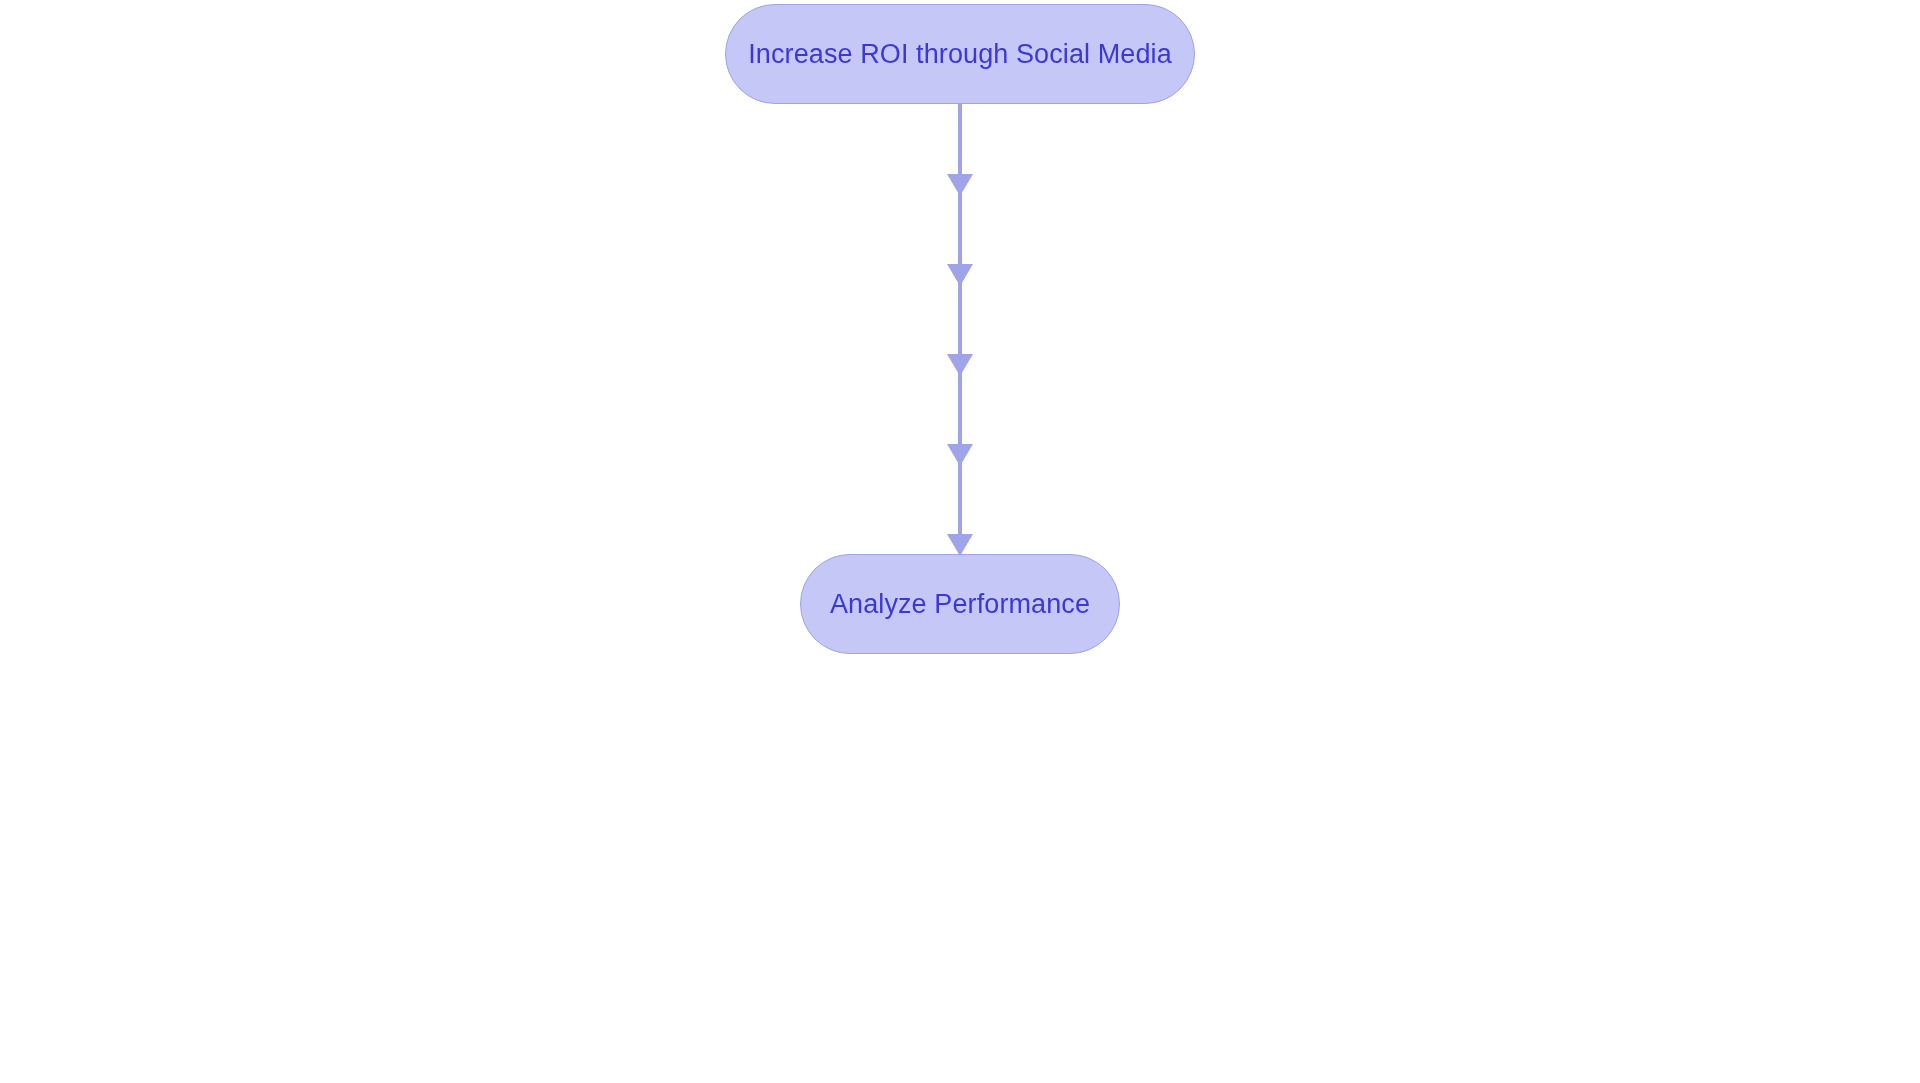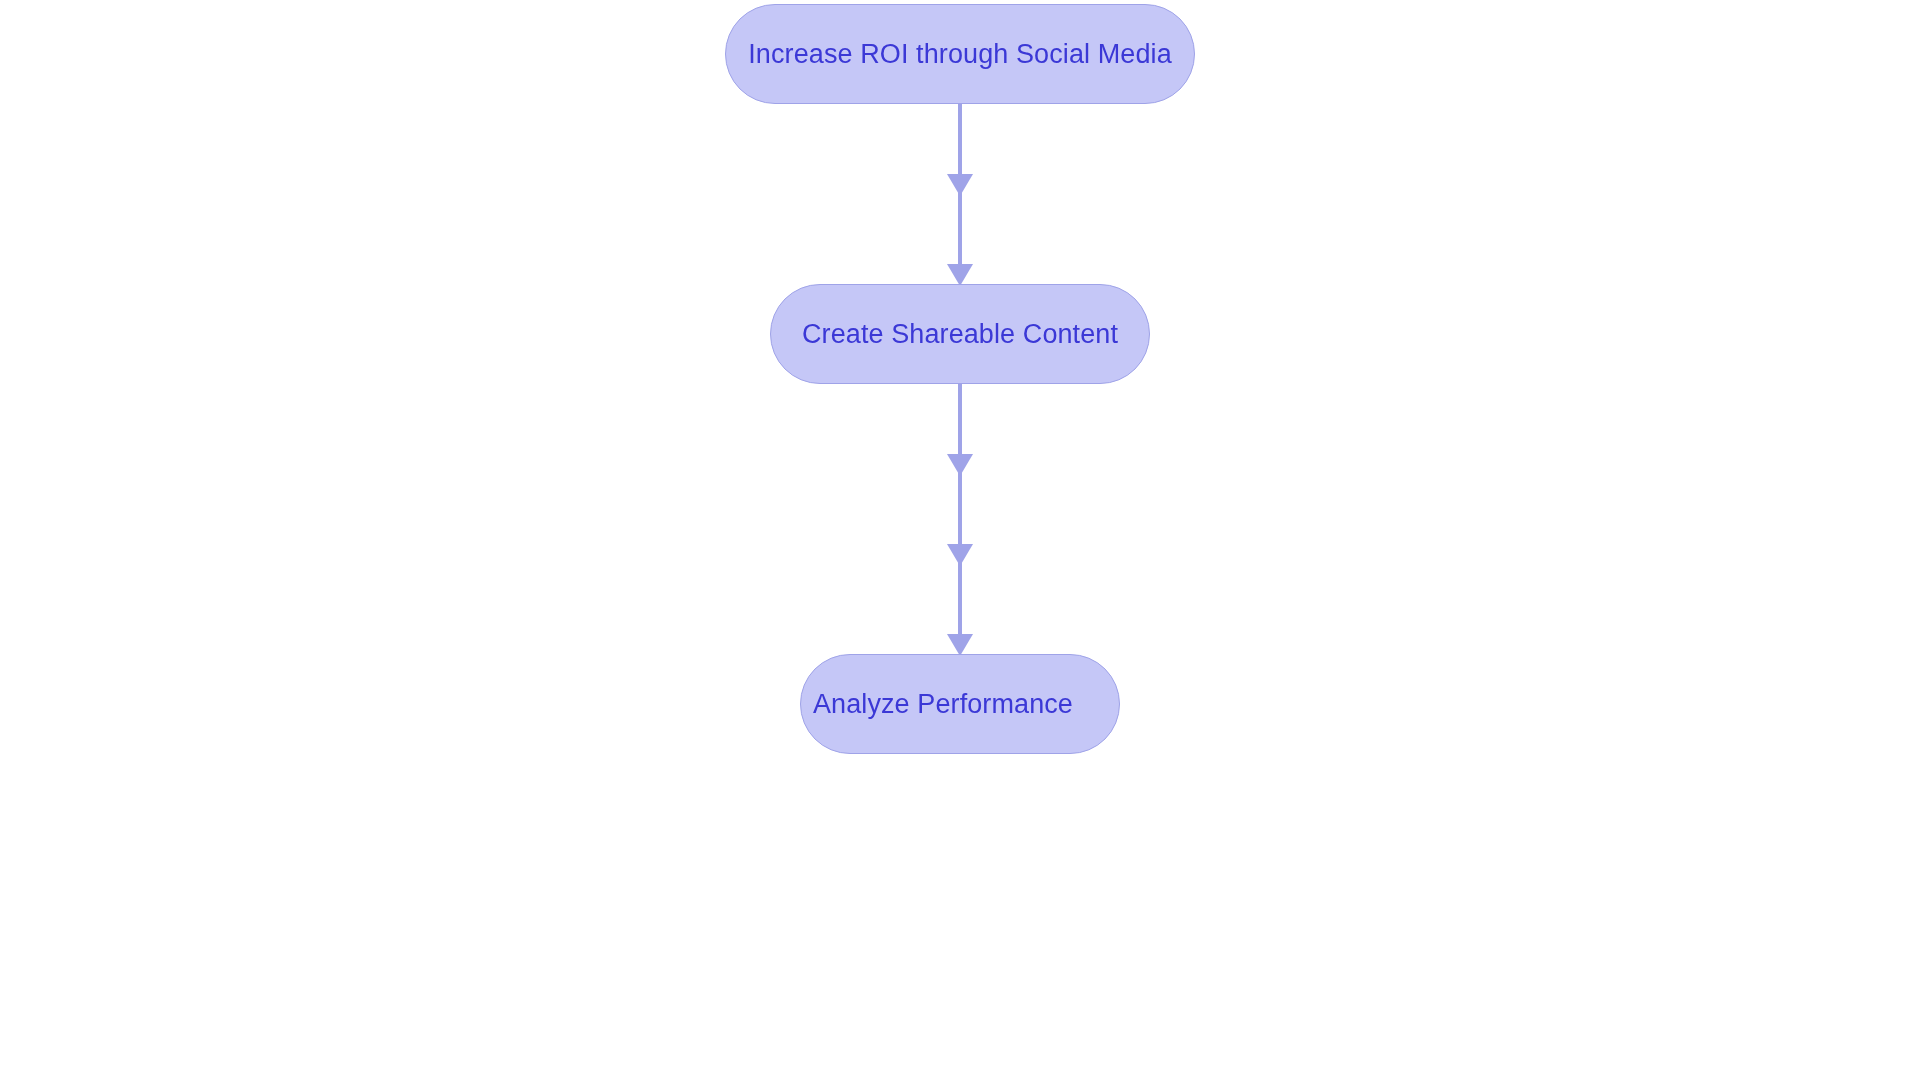--- a/index.html
+++ b/index.html
@@ -106,39 +106,36 @@
       <div class="connector-line"></div>
       <div class="connector-head"></div>
     </div>
 
 
     <div class="flow-connector">
       <div class="connector-line"></div>
       <div class="connector-head"></div>
     </div>
 
-    <div class="flow-node" style="width:380px;">
-      <span class="flow-node-label">Create Shareable Content</span>
-    </div>
 
     <div class="flow-connector">
       <div class="connector-line"></div>
       <div class="connector-head"></div>
     </div>
 
 
     <div class="flow-connector">
       <div class="connector-line"></div>
       <div class="connector-head"></div>
     </div>
 
 
     <div class="flow-connector">
       <div class="connector-line"></div>
       <div class="connector-head"></div>
     </div>
 
-    <div class="flow-node" style="width:320px;justify-content:flex-end;">
+    <div class="flow-node" style="width:320px;">
       <span class="flow-node-label">Analyze Performance</span>
     </div>
 
   </div>
 </div>
 
 </body></html>

